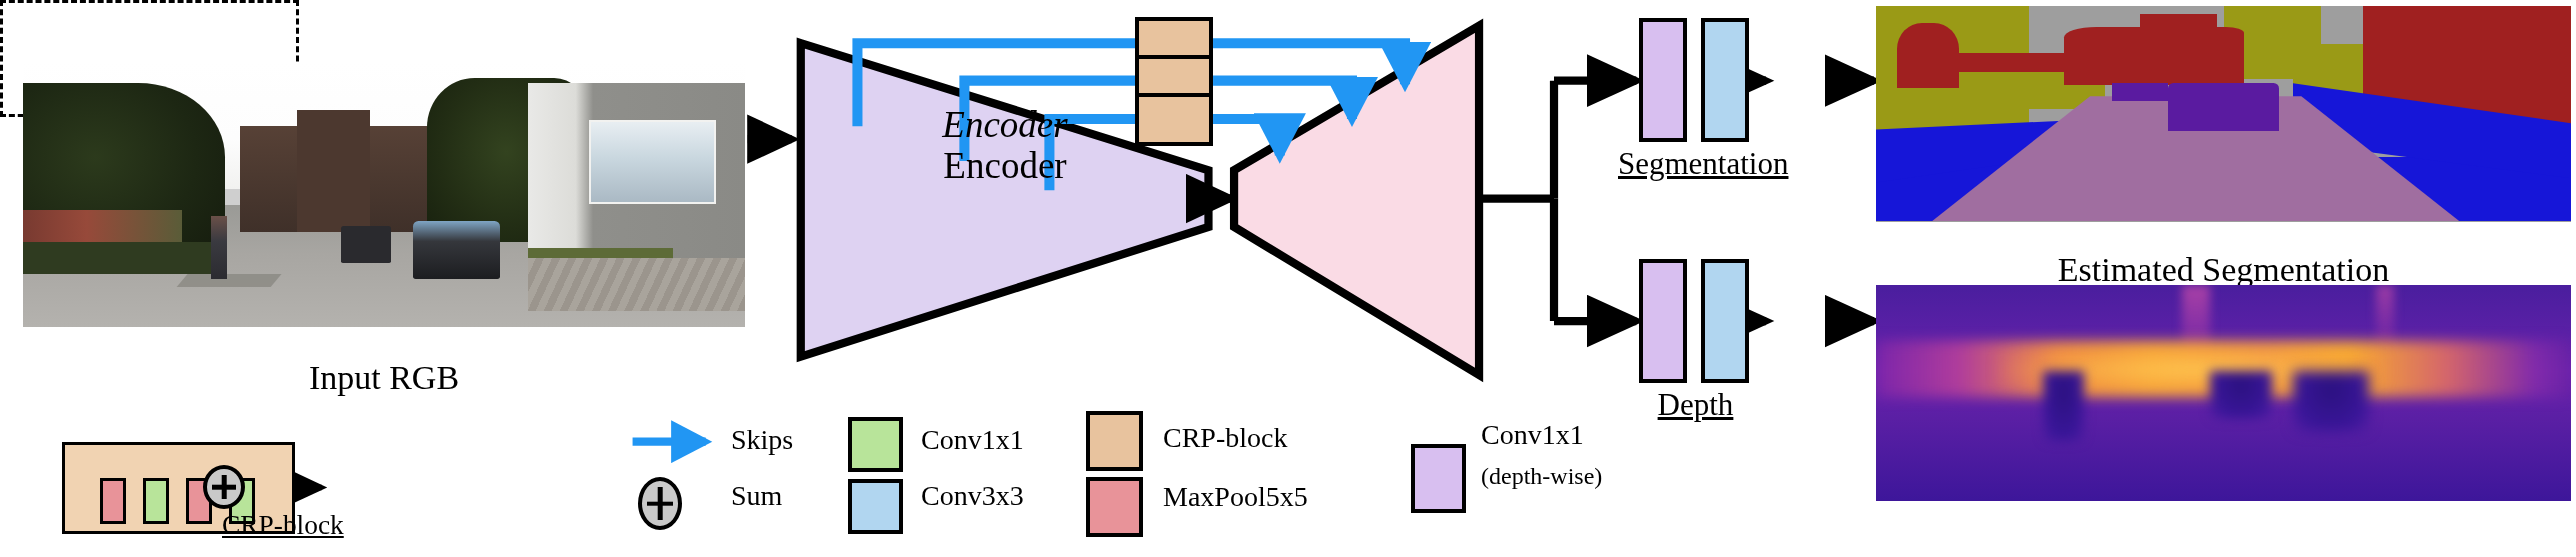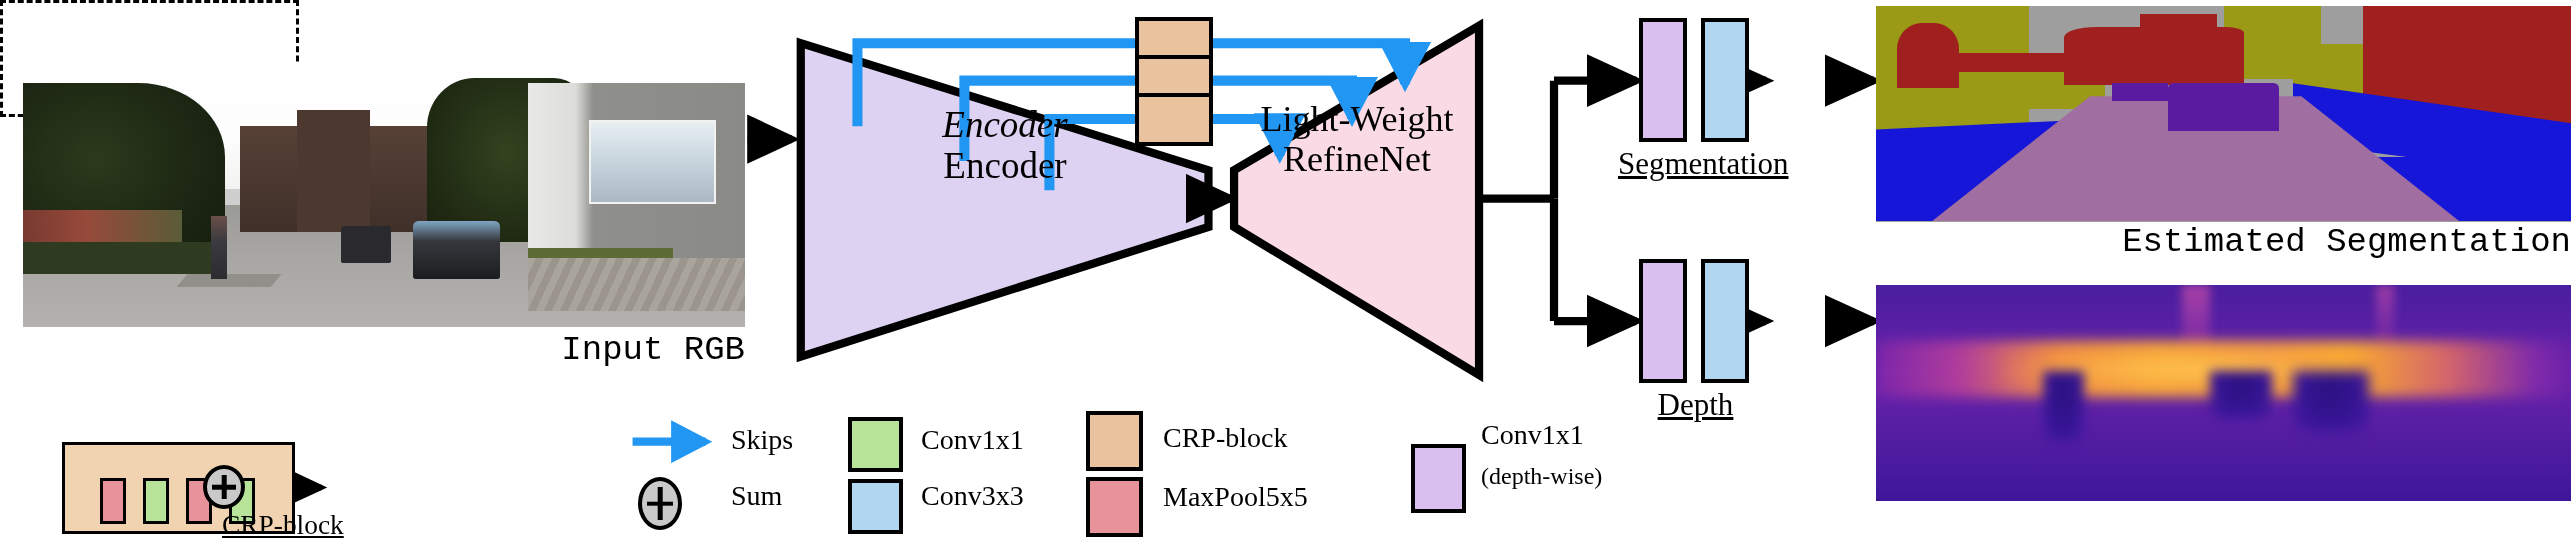--- a/index.html
+++ b/index.html
@@ -2,21 +2,21 @@
 <html style="font-size:14.6px"><head>
 <meta charset="utf-8">
 <style>
   html,body{margin:0;padding:0;background:#ffffff;}
   body{width:2576px;height:558px;font-family:"Liberation Serif", serif;color:#000;}
   #stage{position:relative;width:2576px;height:558px;overflow:hidden;background:#fff;}
   .abs{position:absolute;}
 
   
   .photo{position:absolute;overflow:hidden;}
-  .cap{position:absolute;text-align:right;font-family:Liberation Mono, monospace;color:#000;white-space:nowrap;}
+  .cap{position:absolute;text-align:center;font-family:Liberation Serif, serif;color:#000;white-space:nowrap;margin-top:28px;}
 
   
   #rgb-photo{left:23px;top:62px;width:722px;height:265px;background:#cfcfcf;}
   #rgb-photo .sky{position:absolute;left:0;top:0;width:100%;height:48%;
      background:linear-gradient(to bottom,#ffffff 0%,#fdfdfd 60%,#f2f2f0 100%);}
   #rgb-photo .road{position:absolute;left:0;bottom:0;width:100%;height:46%;
      background:linear-gradient(to bottom,#9a9a96 0%,#a8a6a2 40%,#b4b2ae 100%);}
   #rgb-photo .treeL{position:absolute;left:-2%;top:8%;width:30%;height:70%;
      background:radial-gradient(ellipse at 40% 40%,#2c3a1c 0%,#1d2713 55%,#141a0d 100%);
      border-radius:0 40% 10% 0;}
@@ -217,24 +217,20 @@
 
     <g>
       <line x1="692" y1="483" x2="772" y2="483" stroke="#2196f3" stroke-width="9" marker-end="url(#ahb)"></line>
     </g>
   </svg>
 
   <div class="abs" style="left:801px;top:104px;width:408px;">
     <div class="netlabel" style="position:relative;font-style:italic;">Encoder</div>
     <div class="netlabel" style="position:relative;">Encoder</div>
   </div>
-  <div class="abs" style="left:1229px;top:99px;width:256px;">
-    <div class="netlabel" style="position:relative;font-size:36px;">Light-Weight</div>
-    <div class="netlabel" style="position:relative;font-size:36px;">RefineNet</div>
-  </div>
 
   <div class="block" style="left:1135px;top:16.5px;width:78px;height:53px;background:#e8c39e;"></div>
   <div class="block" style="left:1135px;top:55px;width:78px;height:53px;background:#e8c39e;"></div>
   <div class="block" style="left:1135px;top:93px;width:78px;height:53px;background:#e8c39e;"></div>
 
   <div class="block" style="left:1639px;top:18.3px;width:48px;height:124px;background:#d8bff0;"></div>
   <div class="block" style="left:1701px;top:18.3px;width:48px;height:124px;background:#b1d6f0;"></div>
   <div class="lbl" style="left:1618px;top:146px;width:155px;text-align:center;font-size:31px;">Segmentation</div>
 
   <div class="block" style="left:1639px;top:259px;width:48px;height:124px;background:#d8bff0;"></div>

